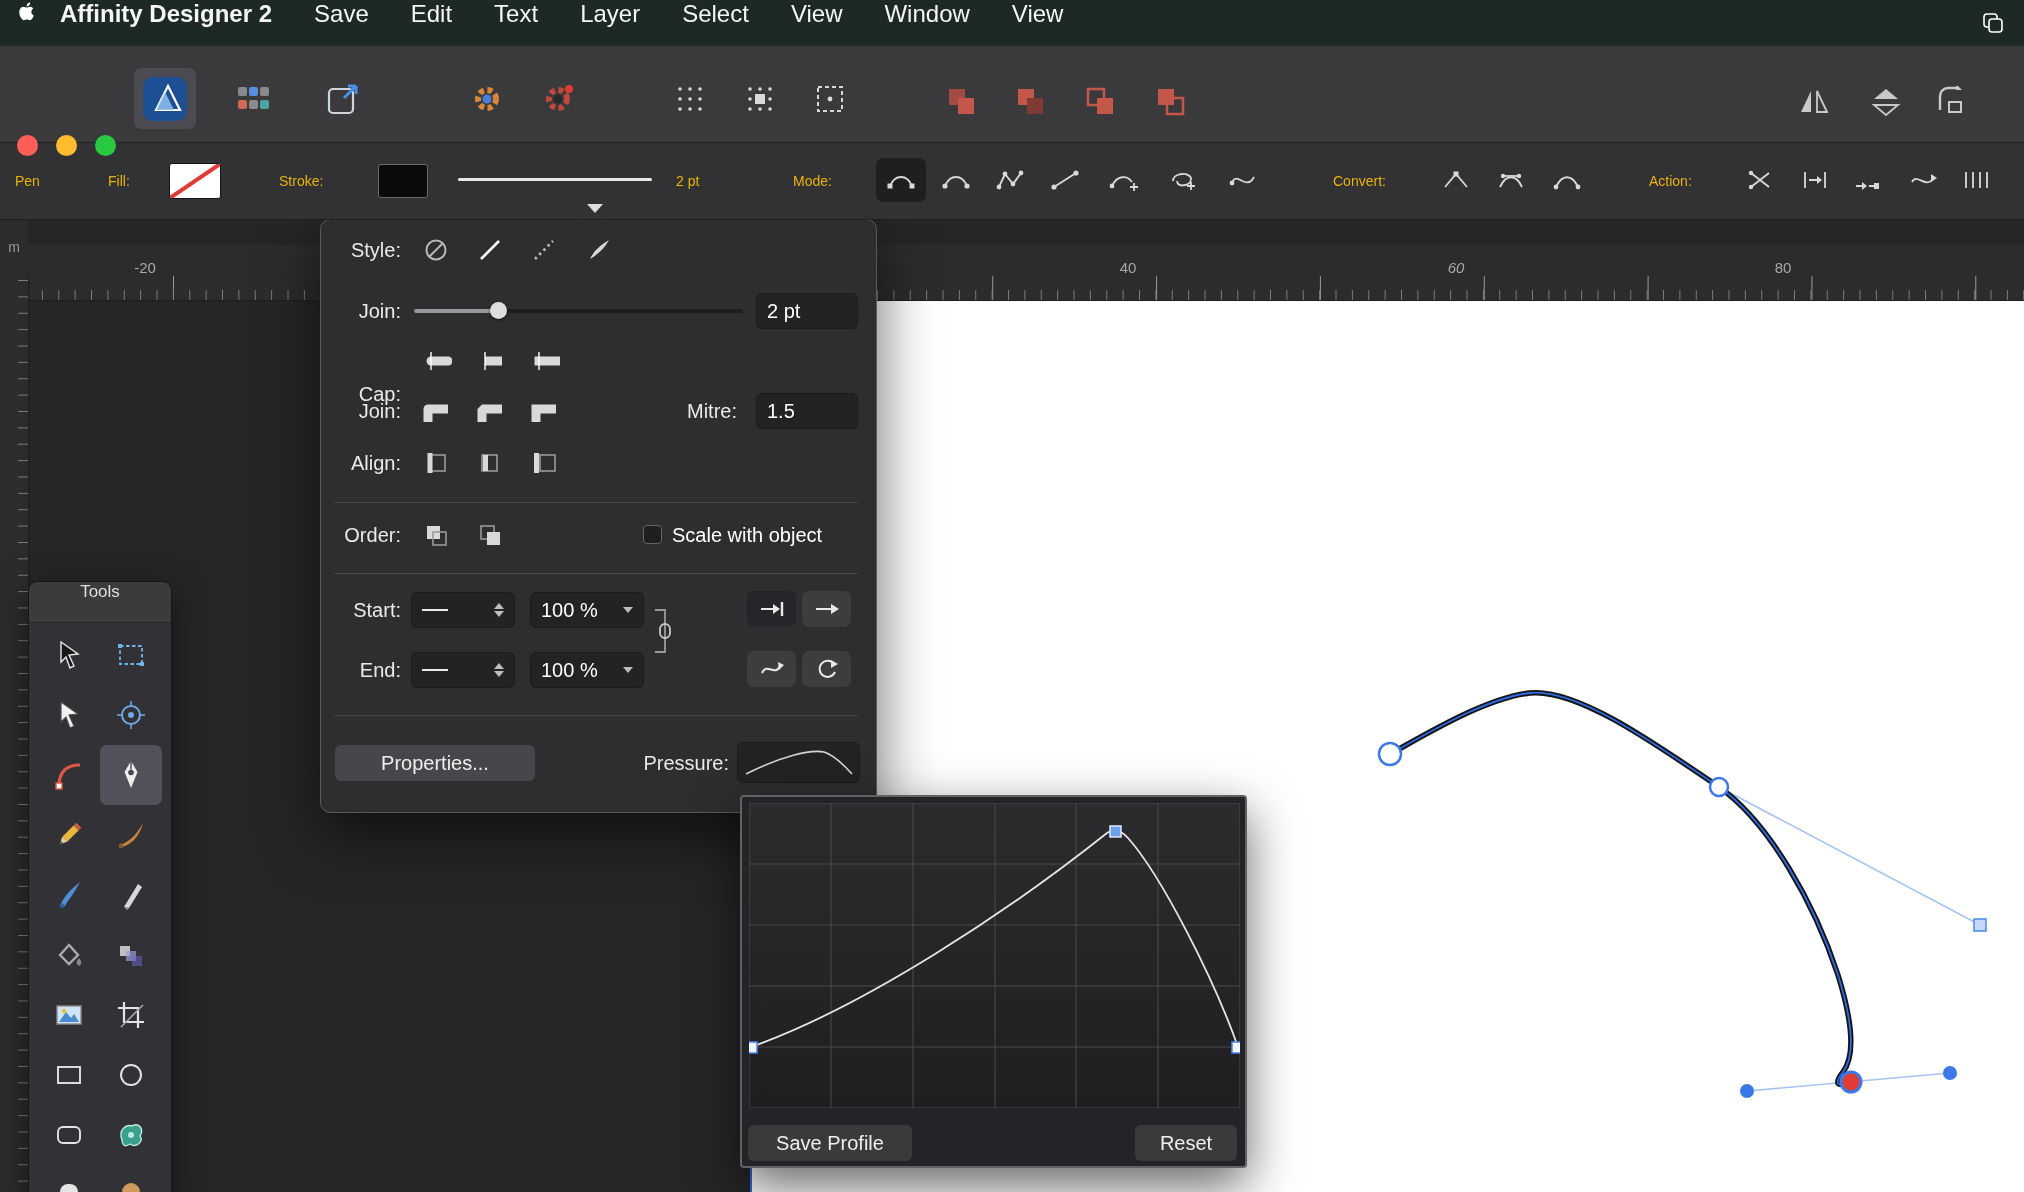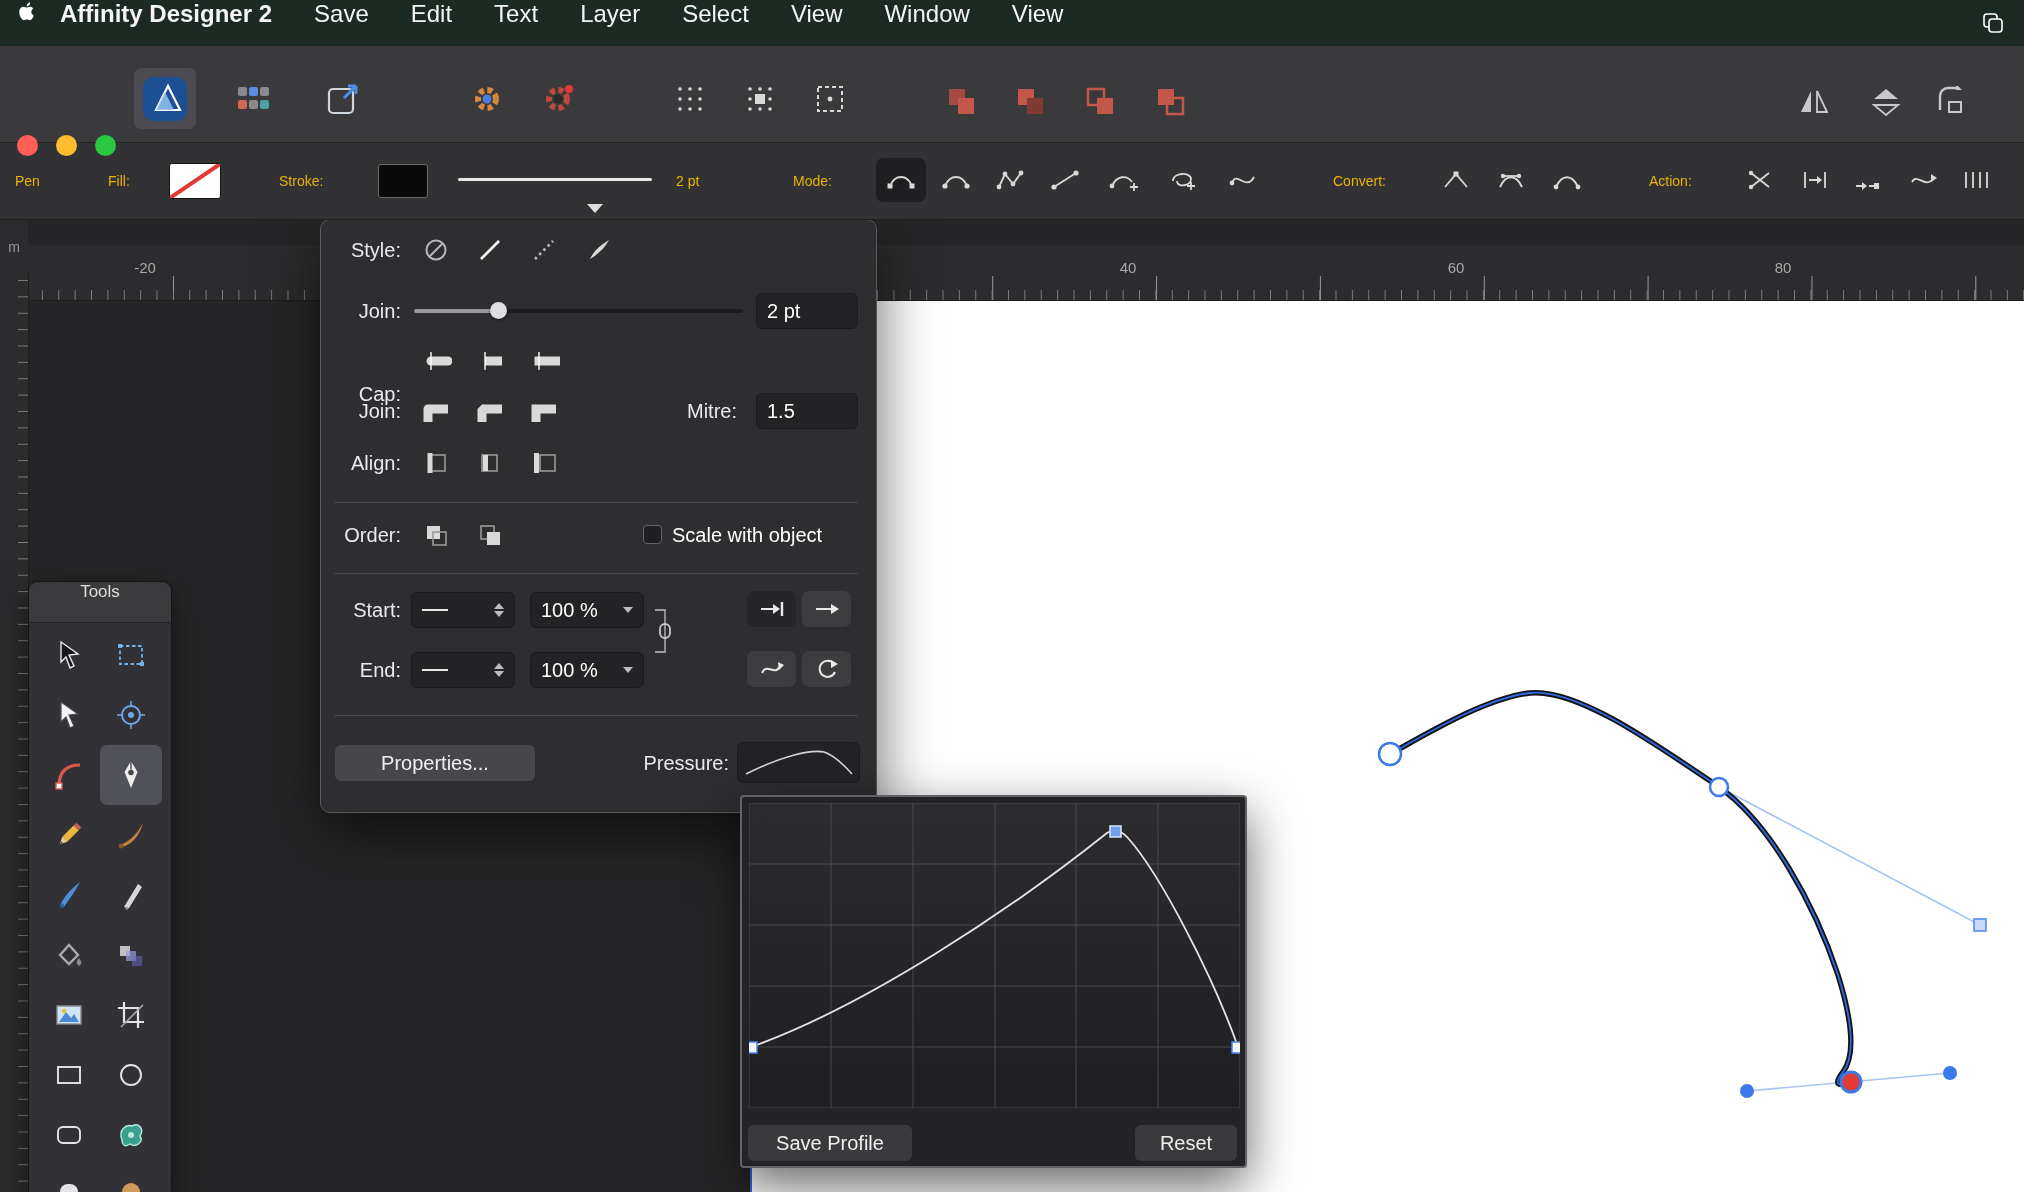--- a/index.html
+++ b/index.html
@@ -89,21 +89,21 @@
       <circle cx="1823" cy="808" r="10" fill="#e23b36" stroke="#3c79e8" stroke-width="3"></circle>
     </svg>
   </div>
 
   <div class="ruler-corner">
     <span>m</span>
   </div>
   <div class="ruler-top">
     <span class="rnum" style="left:117px;">-20</span>
     <span class="rnum" style="left:1100px;">40</span>
-    <span class="rnum" style="left:1428px;">60</span>
+    <span class="rnum" style="left:1428px;font-style:italic;">60</span>
     <span class="rnum" style="left:1755px;">80</span>
   </div>
   <div class="ruler-left"></div>
 
   <div class="menubar">
     <svg width="22" height="22" viewBox="0 0 24 24" style="margin-left:16px;">
       <path fill="#ffffff" d="M16.7 12.9c0-2.4 2-3.6 2.1-3.7-1.1-1.7-2.9-1.9-3.5-1.9-1.5-.2-2.9.9-3.7.9-.8 0-1.9-.9-3.2-.9-1.6 0-3.2 1-4 2.4-1.7 3-.4 7.5 1.2 9.9.8 1.2 1.8 2.5 3.1 2.4 1.2 0 1.7-.8 3.2-.8s1.9.8 3.2.8c1.3 0 2.2-1.2 3-2.4.9-1.4 1.3-2.7 1.3-2.8-.1 0-2.7-1-2.7-3.9zM14.4 5.6c.7-.8 1.1-1.9 1-3-1 0-2.1.6-2.8 1.4-.6.7-1.2 1.9-1 2.9 1 .1 2.1-.5 2.8-1.3z"></path>
     </svg>
     <span class="appname">Affinity Designer 2</span>
     <span class="menu-item">Save</span>

